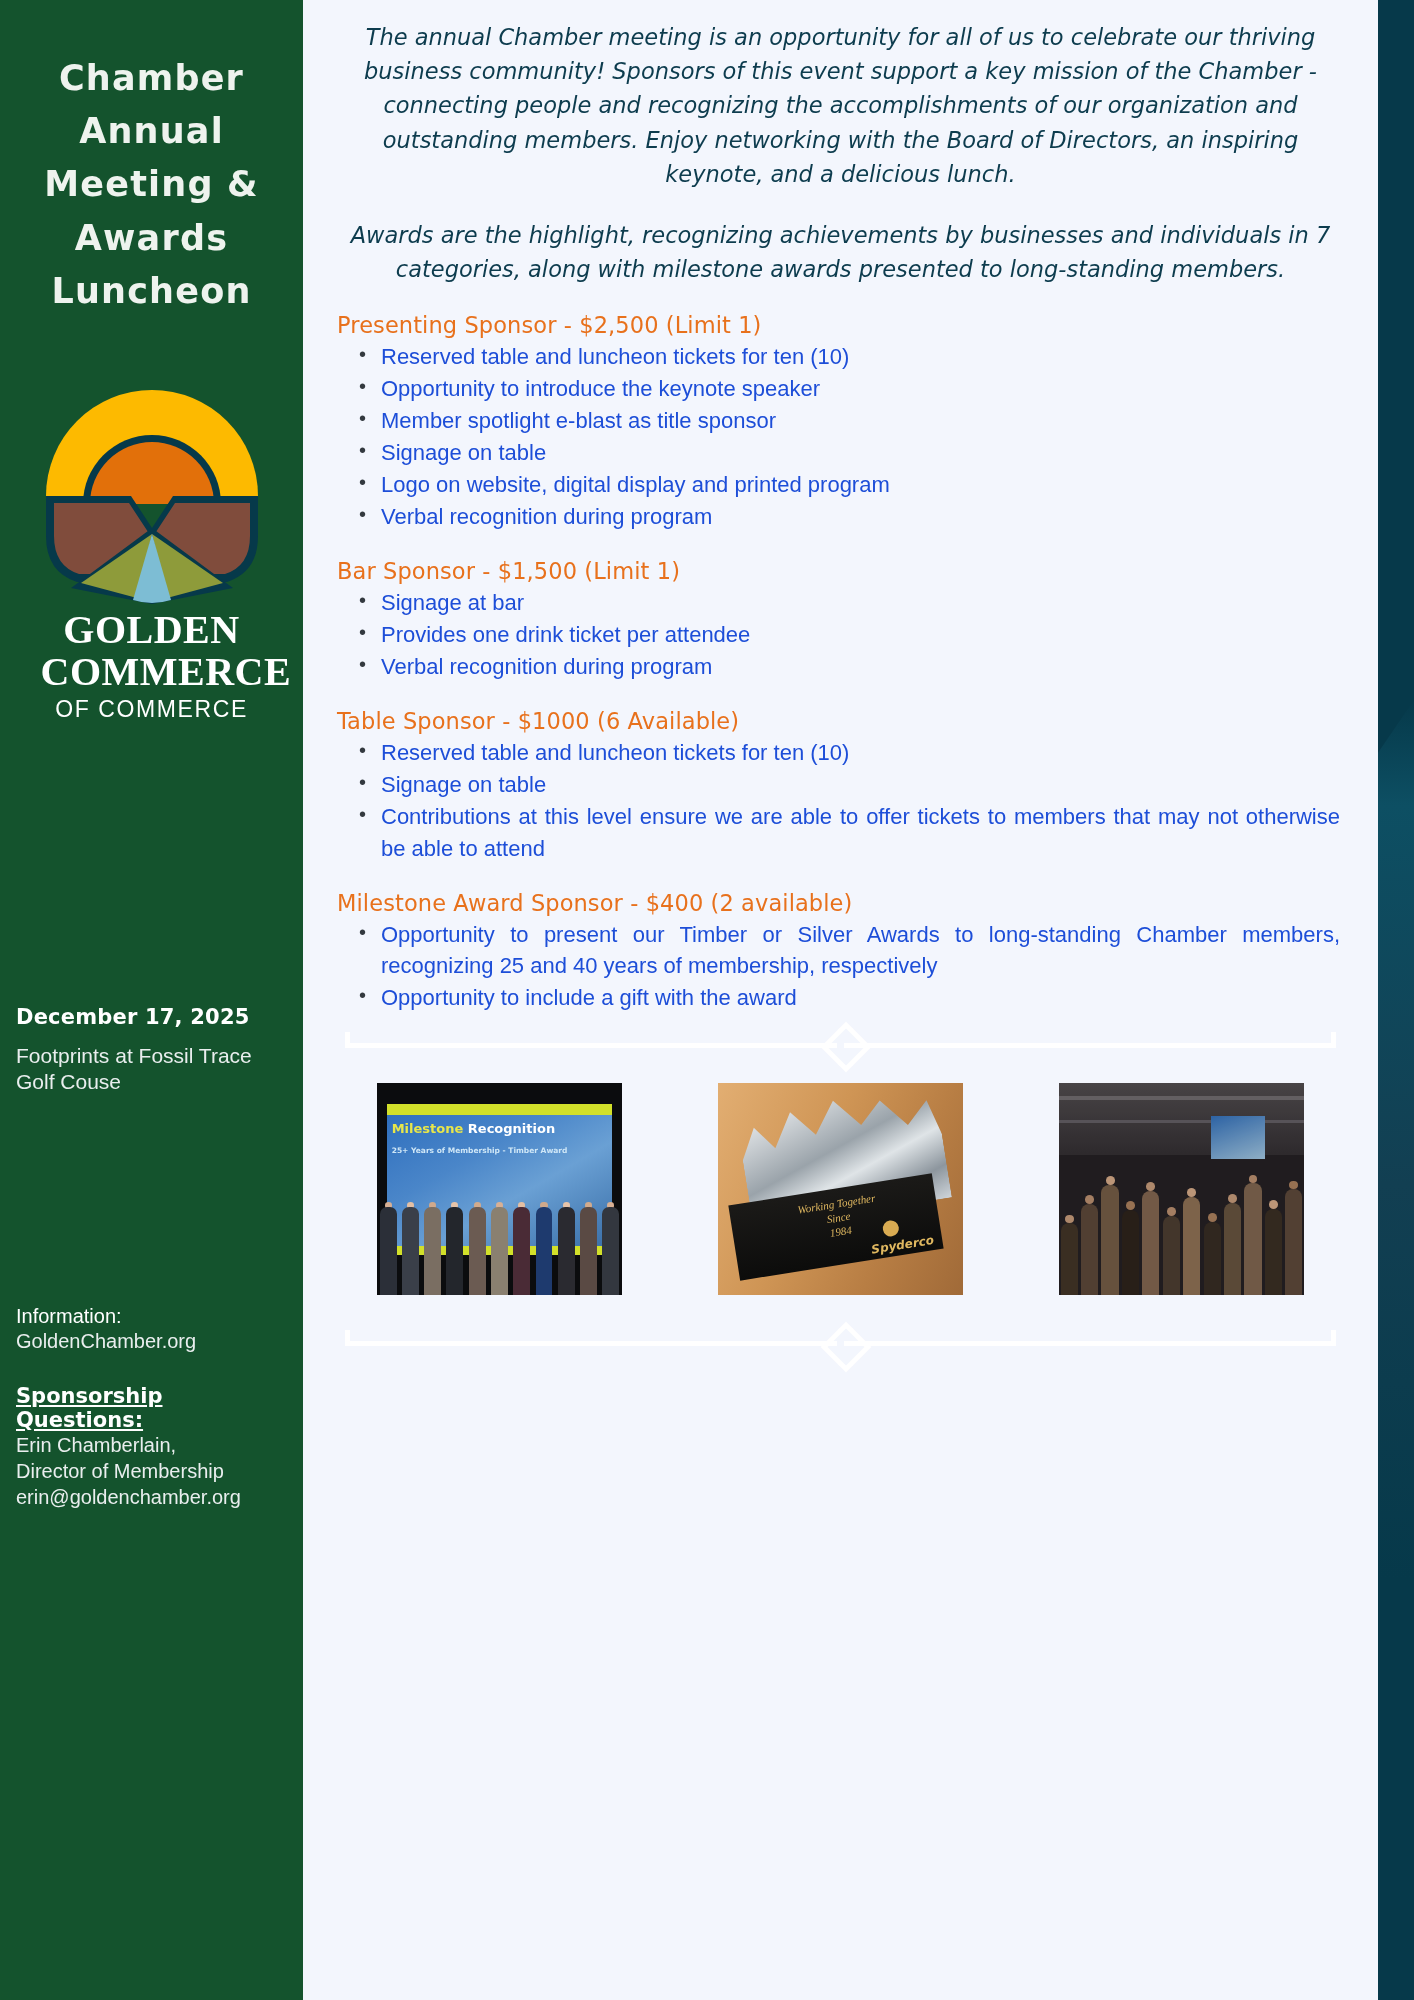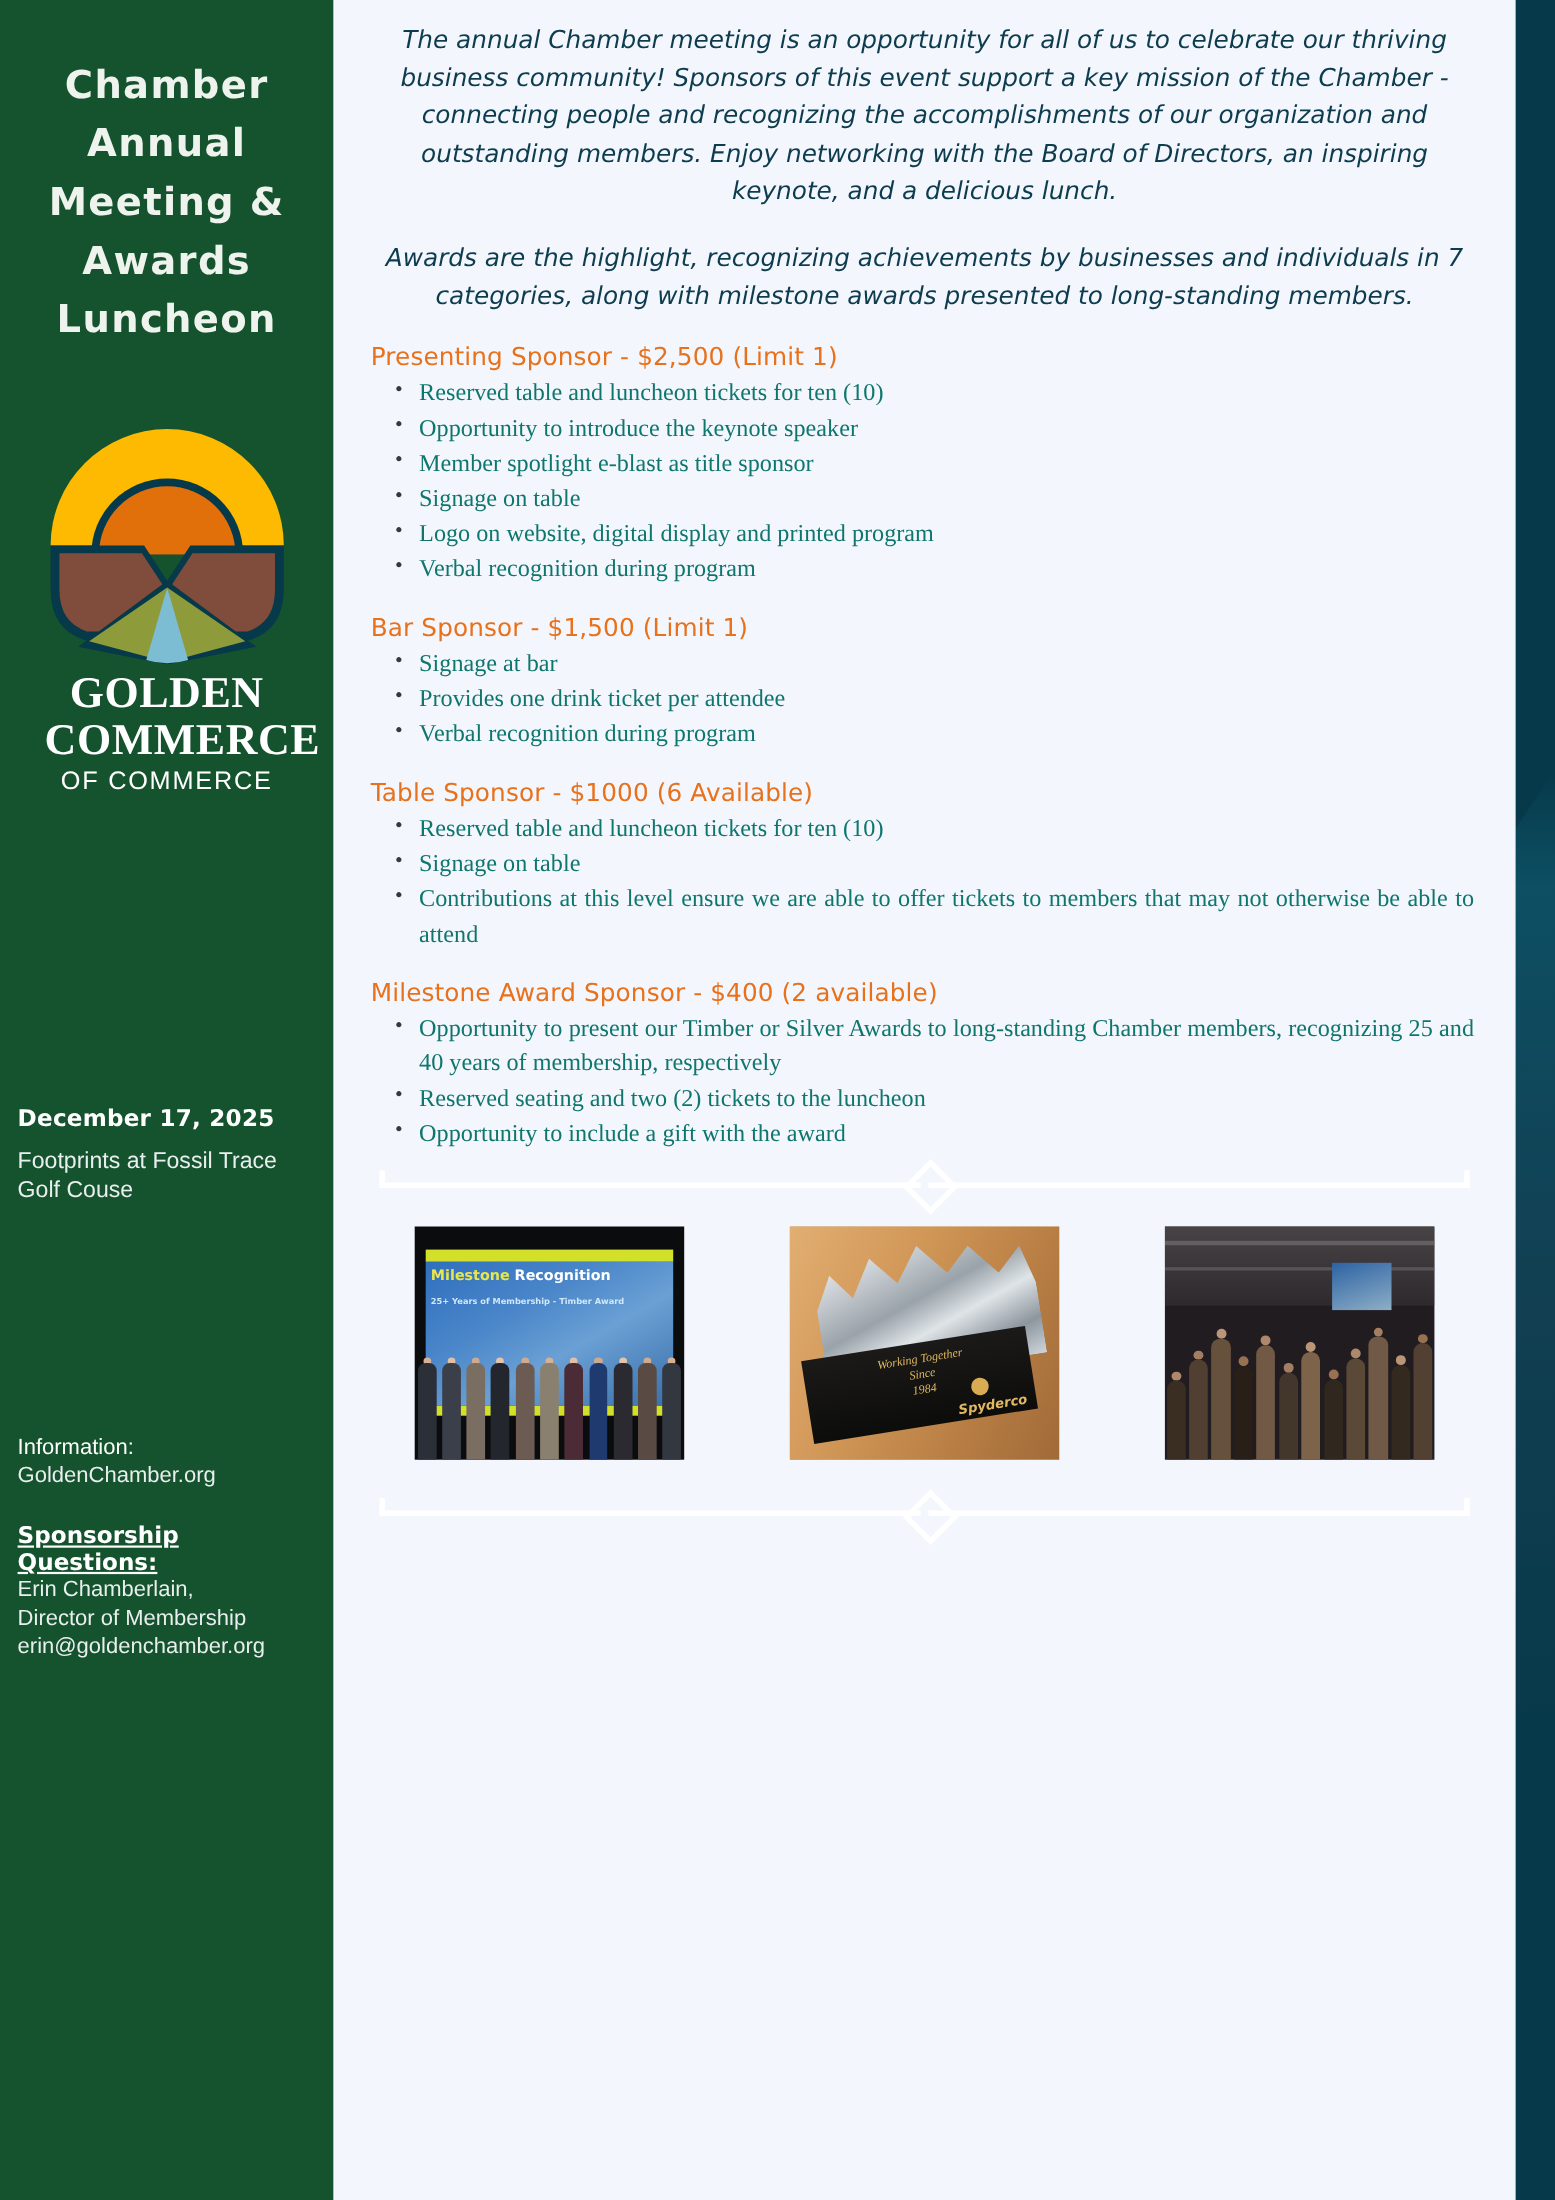--- a/index.html
+++ b/index.html
@@ -123,24 +123,24 @@
     font-family:"DejaVu Sans", sans-serif;
     letter-spacing:.1px;
     margin-bottom:3px;
   }
   ul.tier-list{
     margin:0; padding-left:44px;
     list-style:none;
   }
   ul.tier-list li{
     position:relative;
-    color:#0f766e;
+    color:#1d4ed8;
     font-size:22px;
     line-height:1.41;
-    font-family:Liberation Serif, serif;
+    font-family:Liberation Sans, sans-serif;
     margin:1px 0;
   }
   ul.tier-list li::before{
     content:"•";
     position:absolute; left:-22px; top:-1px;
     font-size:20px; color:#33393f;
   }
   li.justify{text-align:justify; padding-right:4px;}
 
   
@@ -356,21 +356,20 @@
         <li>Reserved table and luncheon tickets for ten (10)</li>
         <li>Signage on table</li>
         <li class="justify">Contributions at this level ensure we are able to offer tickets to members that may not otherwise be able to attend</li>
       </ul>
     </section>
 
     <section class="tier">
       <div class="tier-head">Milestone Award Sponsor - $400 (2 available)</div>
       <ul class="tier-list">
         <li class="justify">Opportunity to present our Timber or Silver Awards to long-standing Chamber members, recognizing 25 and 40 years of membership, respectively</li>
-        <li>Reserved seating and two (2) tickets to the luncheon</li>
         <li>Opportunity to include a gift with the award</li>
       </ul>
     </section>
 
     <div class="ornament">
       <span class="bar l"></span>
       <span class="bar r"></span>
       <span class="tick l"></span>
       <span class="tick r"></span>
       <span class="dia"></span>

